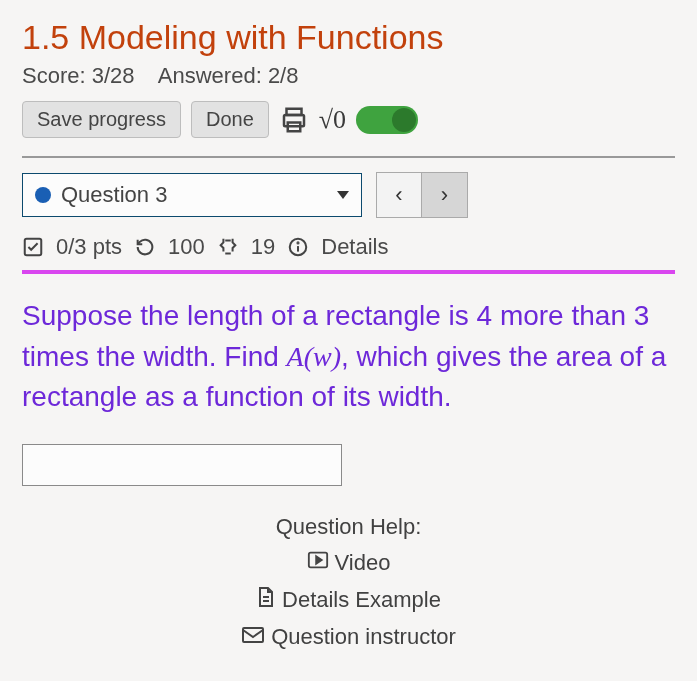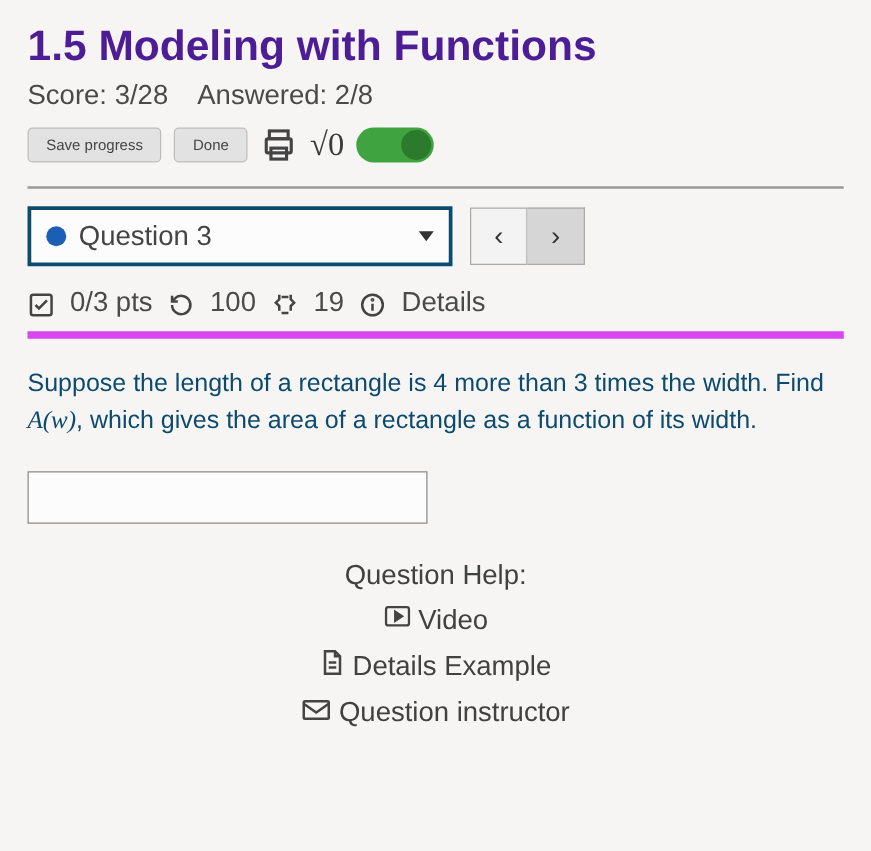--- a/index.html
+++ b/index.html
@@ -7,41 +7,41 @@
     margin: 0;
     padding: 18px 22px;
     width: 697px;
     height: 681px;
     font-family: -apple-system, "Segoe UI", Helvetica, Arial, sans-serif;
     background: #f6f5f4;
     color: #454545;
   }
   .title {
     font-size: 34px;
-    font-weight: 700;
-    color: #4c1d95;
+    font-weight: 400;
+    color: #c2410c;
     margin: 0 0 6px 0;
   }
   .score-line {
     font-size: 22px;
     color: #4a4a4a;
     margin-bottom: 12px;
   }
   .toolbar {
     display: flex;
     align-items: center;
     gap: 10px;
     margin-bottom: 18px;
   }
   .btn {
     background: #e2e2e2;
     border: 1px solid #bdbdbd;
     border-radius: 4px;
     padding: 6px 14px;
-    font-size: 12px;
+    font-size: 20px;
     color: #444;
     cursor: pointer;
   }
   .icon-svg { display: block; }
   .toggle {
     position: relative;
     width: 62px;
     height: 28px;
     background: #3fa33f;
     border-radius: 14px;
@@ -67,21 +67,21 @@
   }
   .qrow {
     display: flex;
     align-items: center;
     gap: 14px;
     margin-bottom: 16px;
   }
   .qselect {
     display: flex;
     align-items: center;
-    border: 3px solid #0c4a6e;
+    border: 1px solid #0c4a6e;
     background: #fcfcfc;
     padding: 8px 12px;
     flex: 0 0 340px;
     justify-content: space-between;
     cursor: pointer;
   }
   .qselect-left { display:flex; align-items:center; gap:10px; }
   .dot {
     width: 16px;
     height: 16px;
@@ -99,32 +99,32 @@
   .navbtn {
     width:46px; height:46px;
     border:1px solid #aaa;
     background:#f3f3f3;
     display:flex; align-items:center; justify-content:center;
     font-size:22px; color:#333;
     cursor:pointer;
   }
   .navbtn.next { background:#d6d6d6; border-left:none; }
   .meta {
-    display:flex; align-items:flex-end; gap:12px;
+    display:flex; align-items:center; gap:12px;
     font-size:22px; color:#4a4a4a;
-    border-bottom: 6px solid #d946ef;
+    border-bottom: 4px solid #d946ef;
     padding-bottom: 10px;
     margin-bottom: 22px;
   }
   .meta .ico { display:inline-flex; align-items:center; }
   .details { cursor:pointer; }
   .prompt {
-    font-size: 20px;
+    font-size: 28px;
     line-height: 1.45;
-    color: #0c4a6e;
+    color: #6d28d9;
     margin-bottom: 26px;
   }
   .mathit { font-family: "Times New Roman", serif; font-style: italic; }
   .answer-row {
     display:flex; align-items:center; gap:10px;
     margin-bottom: 28px;
     font-size: 26px;
   }
   .answer-label { font-family: "Times New Roman", serif; }
   .answer-input {

